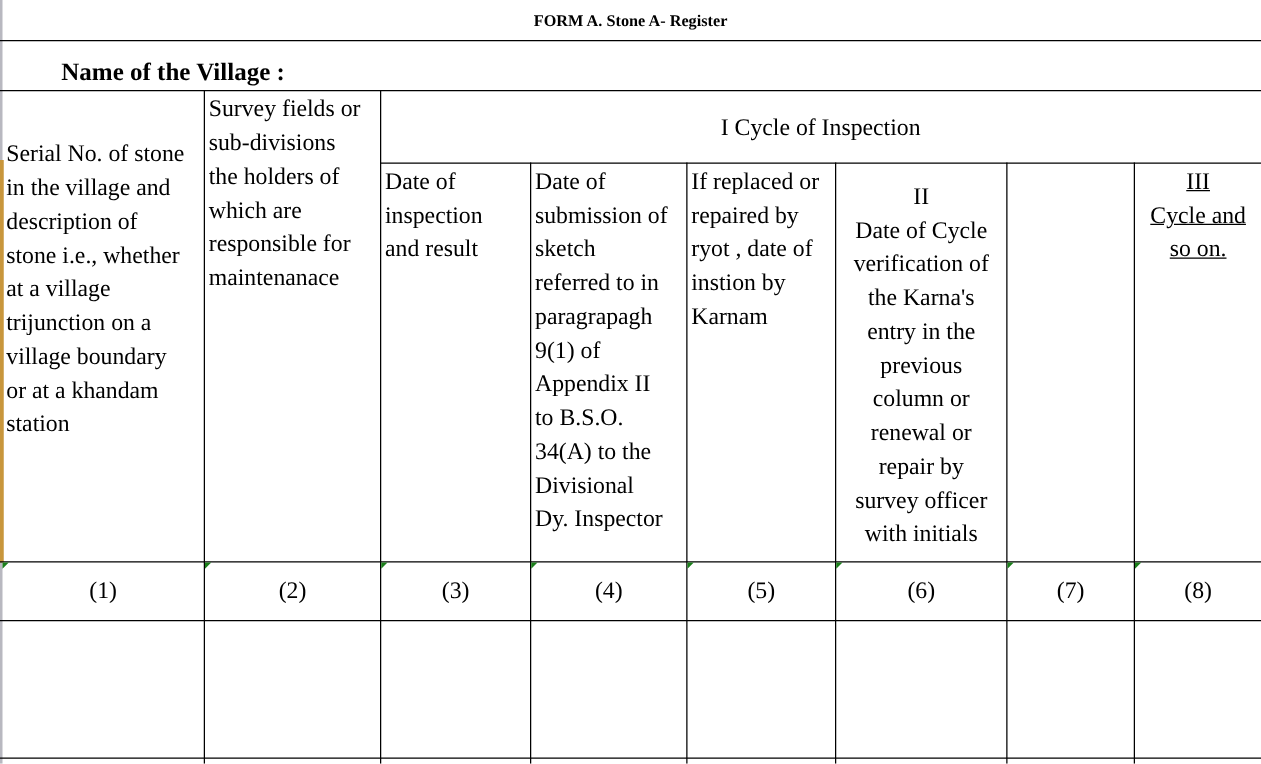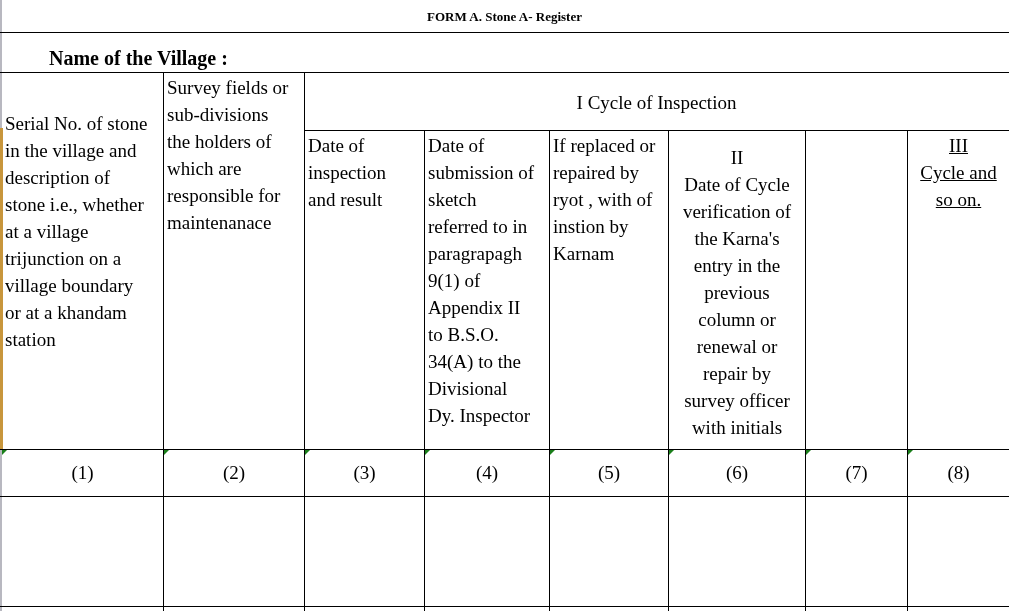--- a/index.html
+++ b/index.html
@@ -56,21 +56,21 @@
 referred to in
 paragrapagh
 9(1) of
 Appendix II
 to B.S.O.
 34(A) to the
 Divisional
 Dy. Inspector</div>
 <div class="cell" style="left:553px;top:132px;width:114px;">If replaced or
 repaired by
-ryot , with of
+ryot , date of
 instion by
 Karnam</div>
 <div class="cell center" style="left:669px;top:144px;width:136px;">II
 Date of Cycle
 verification of
 the Karna's
 entry in the
 previous
 column or
 renewal or

